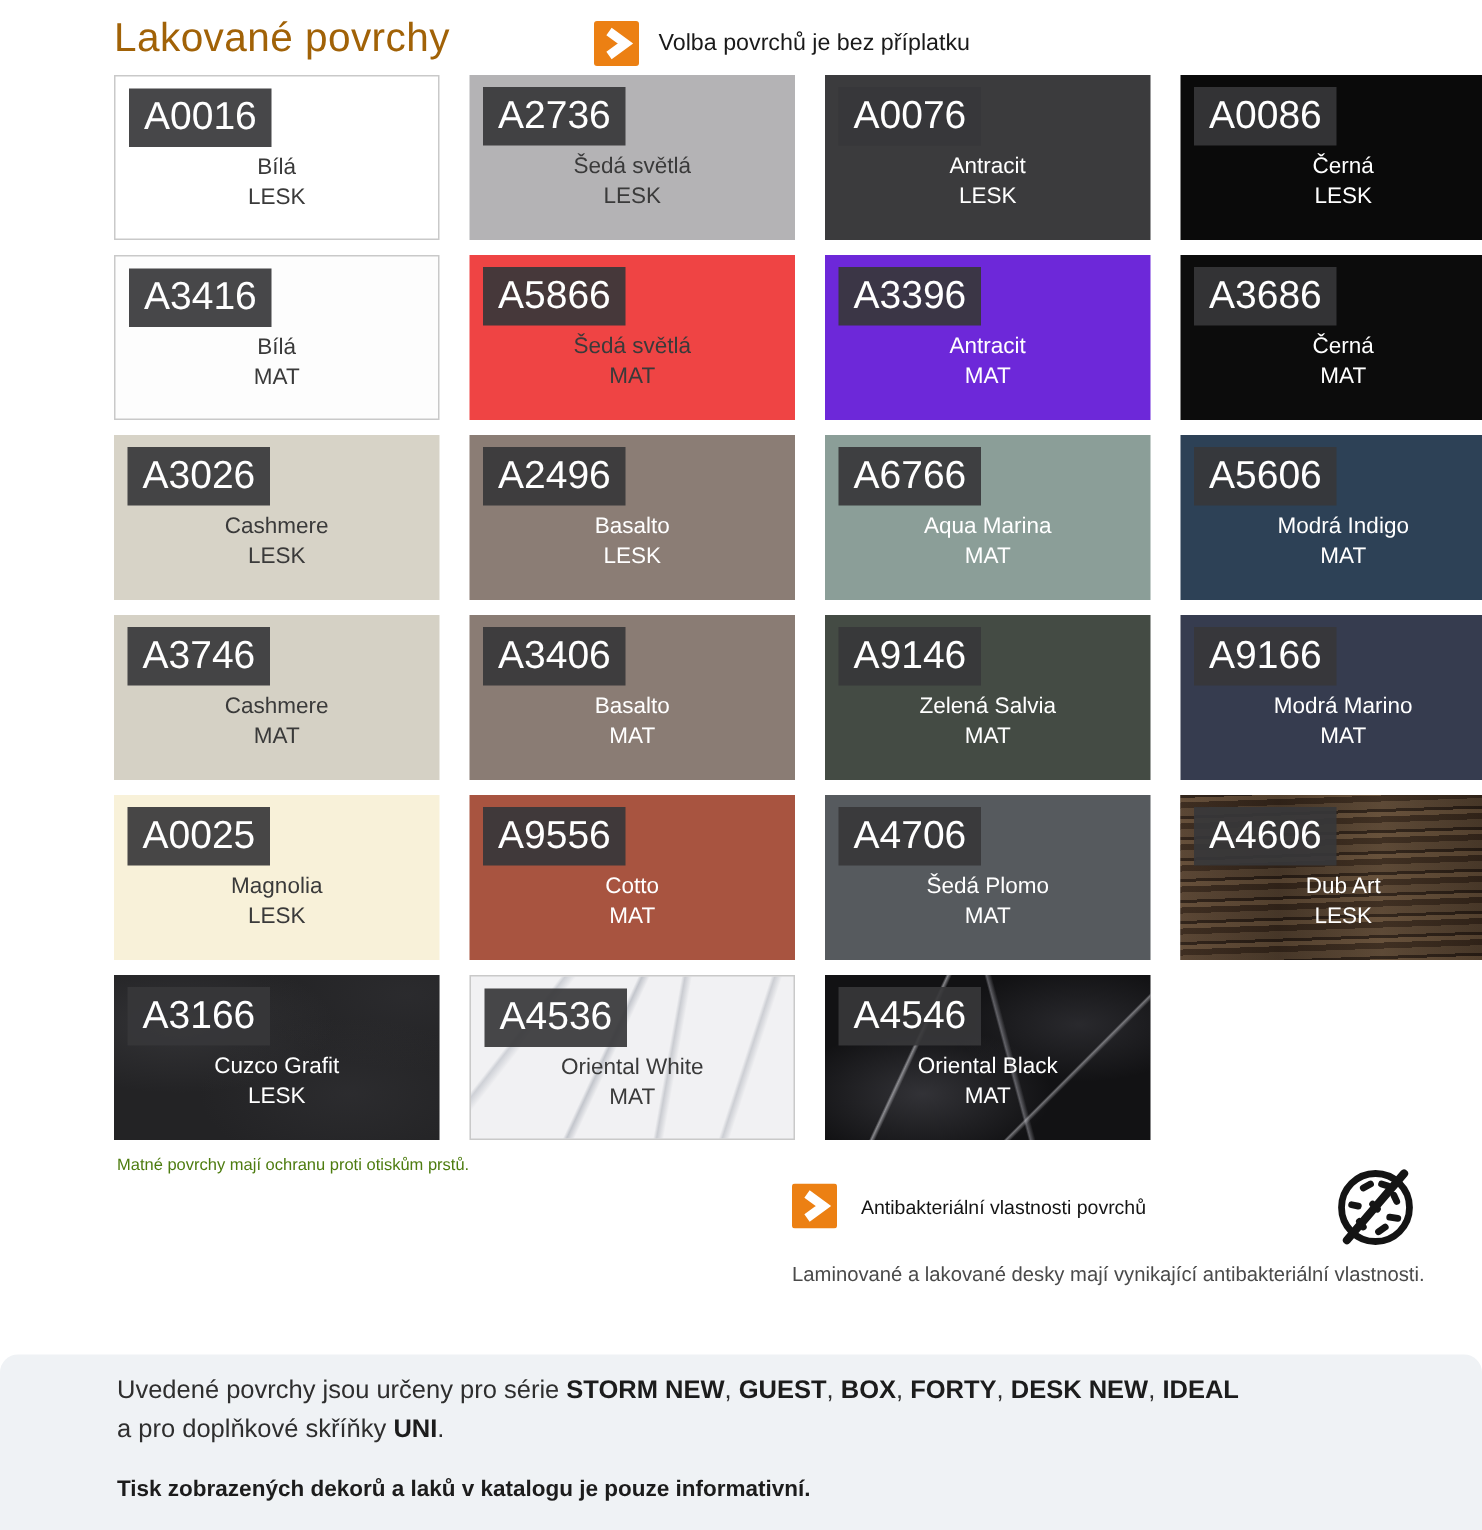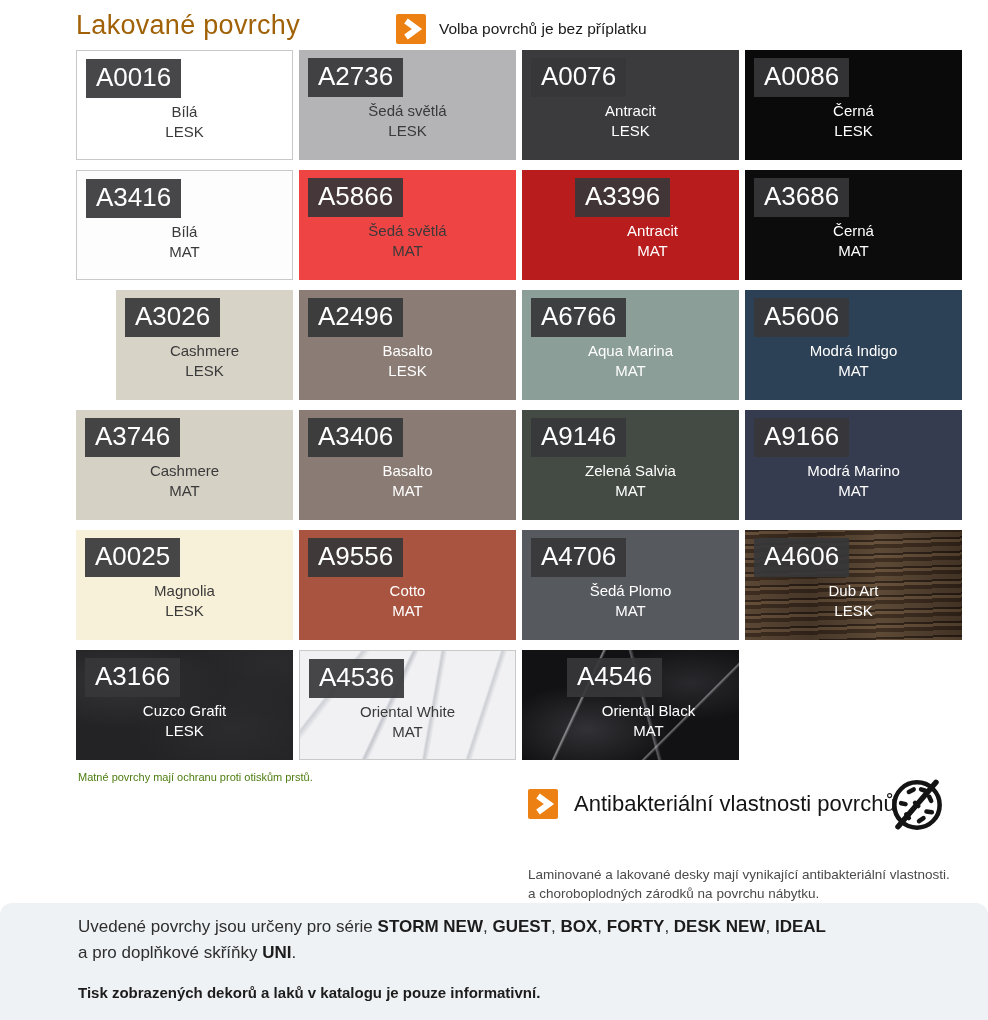--- a/index.html
+++ b/index.html
@@ -7,21 +7,21 @@
         font-family:"Liberation Sans","DejaVu Sans",sans-serif;color:#1d1d1b;}
 
   .page-title{position:absolute;left:76px;top:10px;font-size:27px;font-weight:400;
               color:#a16207;letter-spacing:.3px;}
 
   .top-note{position:absolute;left:396px;top:14px;display:flex;align-items:center;gap:13px;}
   .arrow-chip{width:30px;height:30px;flex:0 0 30px;}
   .top-note-text{font-size:15.5px;color:#1a1a1a;}
 
   .grid{position:absolute;left:76px;top:50px;width:771px;
-        display:grid;grid-template-columns:repeat(4,217px);grid-auto-rows:110px;gap:10px 6px;}
+        display:grid;grid-template-columns:repeat(4,217px);grid-auto-rows:110px;gap:10px 20px;}
   .swatch{box-sizing:border-box;display:flex;flex-direction:column;color:#fff;overflow:hidden;}
   .swatch.light{color:#3a3a3a;}
   .swatch.bordered{border:1px solid #c9c9c9;}
   .badge{align-self:flex-start;margin:8px 0 0 9px;background:rgba(55,55,57,.92);color:#fff;
          font-size:26px;line-height:1.25;padding:2px 10px 4px;}
   .sname{align-self:center;margin-top:4px;font-size:15px;line-height:1.38;}
   .sfinish{align-self:center;font-size:15px;line-height:1.38;}
 
   
   .tex-wood{background-image:
@@ -40,22 +40,22 @@
   .tex-marble-black{background-image:
       linear-gradient(115deg, transparent 30%, rgba(225,225,230,.55) 30.6%, transparent 31.6%),
       linear-gradient(75deg, transparent 55%, rgba(205,205,215,.4) 55.6%, transparent 57%),
       linear-gradient(135deg, transparent 70%, rgba(232,232,238,.45) 70.5%, transparent 71.6%),
       radial-gradient(ellipse at 30% 72%, rgba(125,125,135,.3), transparent 40%),
       radial-gradient(ellipse at 78% 30%, rgba(110,110,120,.25), transparent 35%);}
 
   .grid-note{position:absolute;left:78px;top:771px;font-size:11px;color:#4d7c0f;}
 
   .ab-head{position:absolute;left:528px;top:789px;display:flex;align-items:center;gap:16px;}
-  .ab-title{font-size:22px;color:#141414;}
-  .ab-text{position:absolute;left:528px;top:865px;width:450px;font-size:13.5px;
+  .ab-title{font-size:13px;color:#141414;}
+  .ab-text{position:absolute;left:528px;top:840px;width:450px;font-size:13.5px;
            color:#4a4a4a;line-height:1.42;}
   .bacteria-icon{position:absolute;left:888px;top:776px;width:58px;height:58px;}
 
   .footer-band{position:absolute;left:0;top:903px;width:988px;height:117px;
                background:#eff2f5;border-radius:12px 12px 0 0;}
   .footer-series{position:absolute;left:78px;top:914px;width:790px;font-size:17px;
                  color:#2e2e2e;line-height:1.5;}
   .footer-series .b{font-weight:700;color:#1c1c1c;}
   .footer-disclaimer{position:absolute;left:78px;top:984px;font-size:15px;font-weight:700;
                      color:#1c1c1c;}
@@ -99,31 +99,31 @@
       <div class="swatch light bordered" style="background-color: rgb(253, 253, 253);">
         <span class="badge">A3416</span>
         <span class="sname">Bílá</span>
         <span class="sfinish">MAT</span>
       </div>
       <div class="swatch light" style="background-color: #ef4444;">
         <span class="badge">A5866</span>
         <span class="sname">Šedá světlá</span>
         <span class="sfinish">MAT</span>
       </div>
-      <div class="swatch" style="background-color: #b91c1c; padding-left: 44px;">
+      <div class="swatch" style="background-color: #6d28d9;">
         <span class="badge">A3396</span>
         <span class="sname">Antracit</span>
         <span class="sfinish">MAT</span>
       </div>
       <div class="swatch" style="background-color: rgb(12, 12, 12);">
         <span class="badge">A3686</span>
         <span class="sname">Černá</span>
         <span class="sfinish">MAT</span>
       </div>
-      <div class="swatch light" style="background-color: rgb(215, 211, 199); margin-left: 40px;">
+      <div class="swatch light" style="background-color: rgb(215, 211, 199);">
         <span class="badge">A3026</span>
         <span class="sname">Cashmere</span>
         <span class="sfinish">LESK</span>
       </div>
       <div class="swatch" style="background-color: rgb(139, 125, 117);">
         <span class="badge">A2496</span>
         <span class="sname">Basalto</span>
         <span class="sfinish">LESK</span>
       </div>
       <div class="swatch" style="background-color: rgb(139, 158, 152);">
@@ -179,21 +179,21 @@
       <div class="swatch tex-grafit" style="background-color: rgb(35, 35, 37);">
         <span class="badge">A3166</span>
         <span class="sname">Cuzco Grafit</span>
         <span class="sfinish">LESK</span>
       </div>
       <div class="swatch light bordered tex-marble-white" style="background-color: rgb(241, 241, 243);">
         <span class="badge">A4536</span>
         <span class="sname">Oriental White</span>
         <span class="sfinish">MAT</span>
       </div>
-      <div class="swatch tex-marble-black" style="background-color: rgb(18, 18, 20); padding-left: 36px;">
+      <div class="swatch tex-marble-black" style="background-color: rgb(18, 18, 20);">
         <span class="badge">A4546</span>
         <span class="sname">Oriental Black</span>
         <span class="sfinish">MAT</span>
       </div>
     </div>
 
   <div class="grid-note">Matné povrchy mají ochranu proti otiskům prstů.</div>
 
   <div class="ab-head">
     <svg class="arrow-chip" viewBox="0 0 30 30">
@@ -213,20 +213,19 @@
       <rect x="31" y="46" width="11" height="5" rx="2.5" transform="rotate(-35 36 48)"></rect>
       <rect x="17" y="42" width="10" height="5" rx="2.5" transform="rotate(55 22 44)"></rect>
       <rect x="12" y="28" width="10" height="5" rx="2.5" transform="rotate(12 17 30)"></rect>
       <rect x="27" y="29" width="10" height="5" rx="2.5" transform="rotate(45 32 31)"></rect>
     </g>
     <line x1="53" y1="7" x2="11" y2="56" stroke="#141414" stroke-width="6" stroke-linecap="round"></line>
   </svg>
 
   <div class="ab-text">
     <div>Laminované a lakované desky mají vynikající antibakteriální vlastnosti.</div>
-    <div>a choroboplodných zárodků na povrchu nábytku.</div>
   </div>
 
   <div class="footer-band"></div>
   <div class="footer-series"><span>Uvedené povrchy jsou určeny pro série </span><span class="b">STORM NEW</span><span>, </span><span class="b">GUEST</span><span>, </span><span class="b">BOX</span><span>, </span><span class="b">FORTY</span><span>, </span><span class="b">DESK NEW</span><span>, </span><span class="b">IDEAL</span><br><span>a pro doplňkové skříňky </span><span class="b">UNI</span><span>.</span></div>
   <div class="footer-disclaimer">Tisk zobrazených dekorů a laků v katalogu je pouze informativní.</div>
 
 </div>
 
 </body></html>

